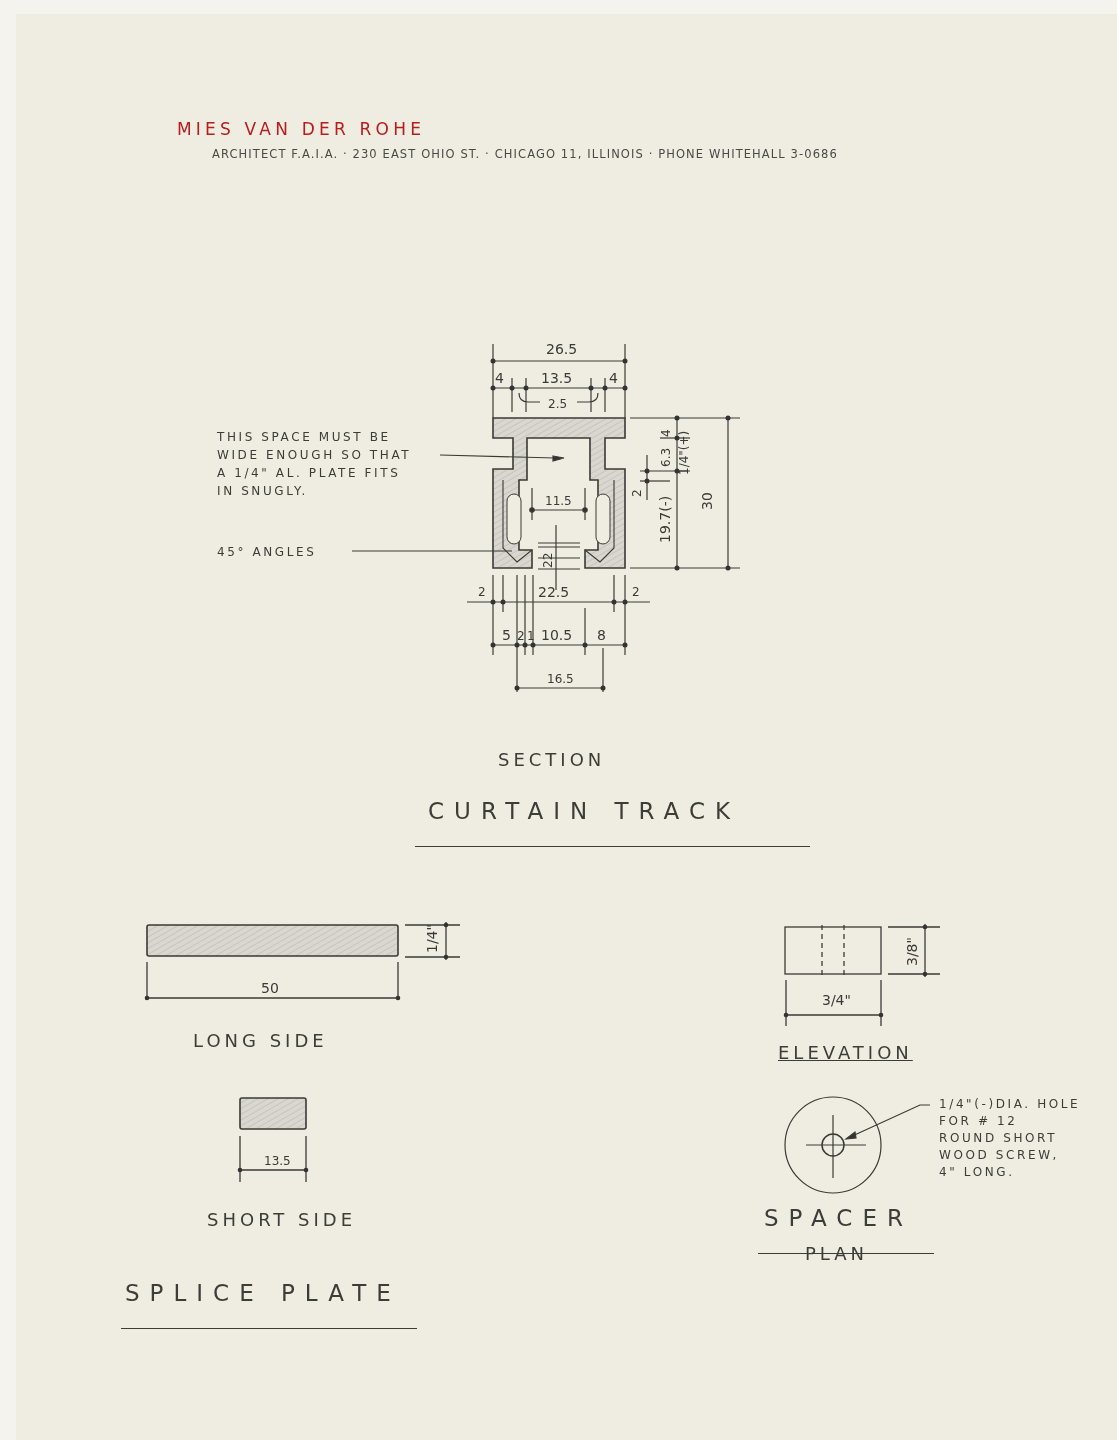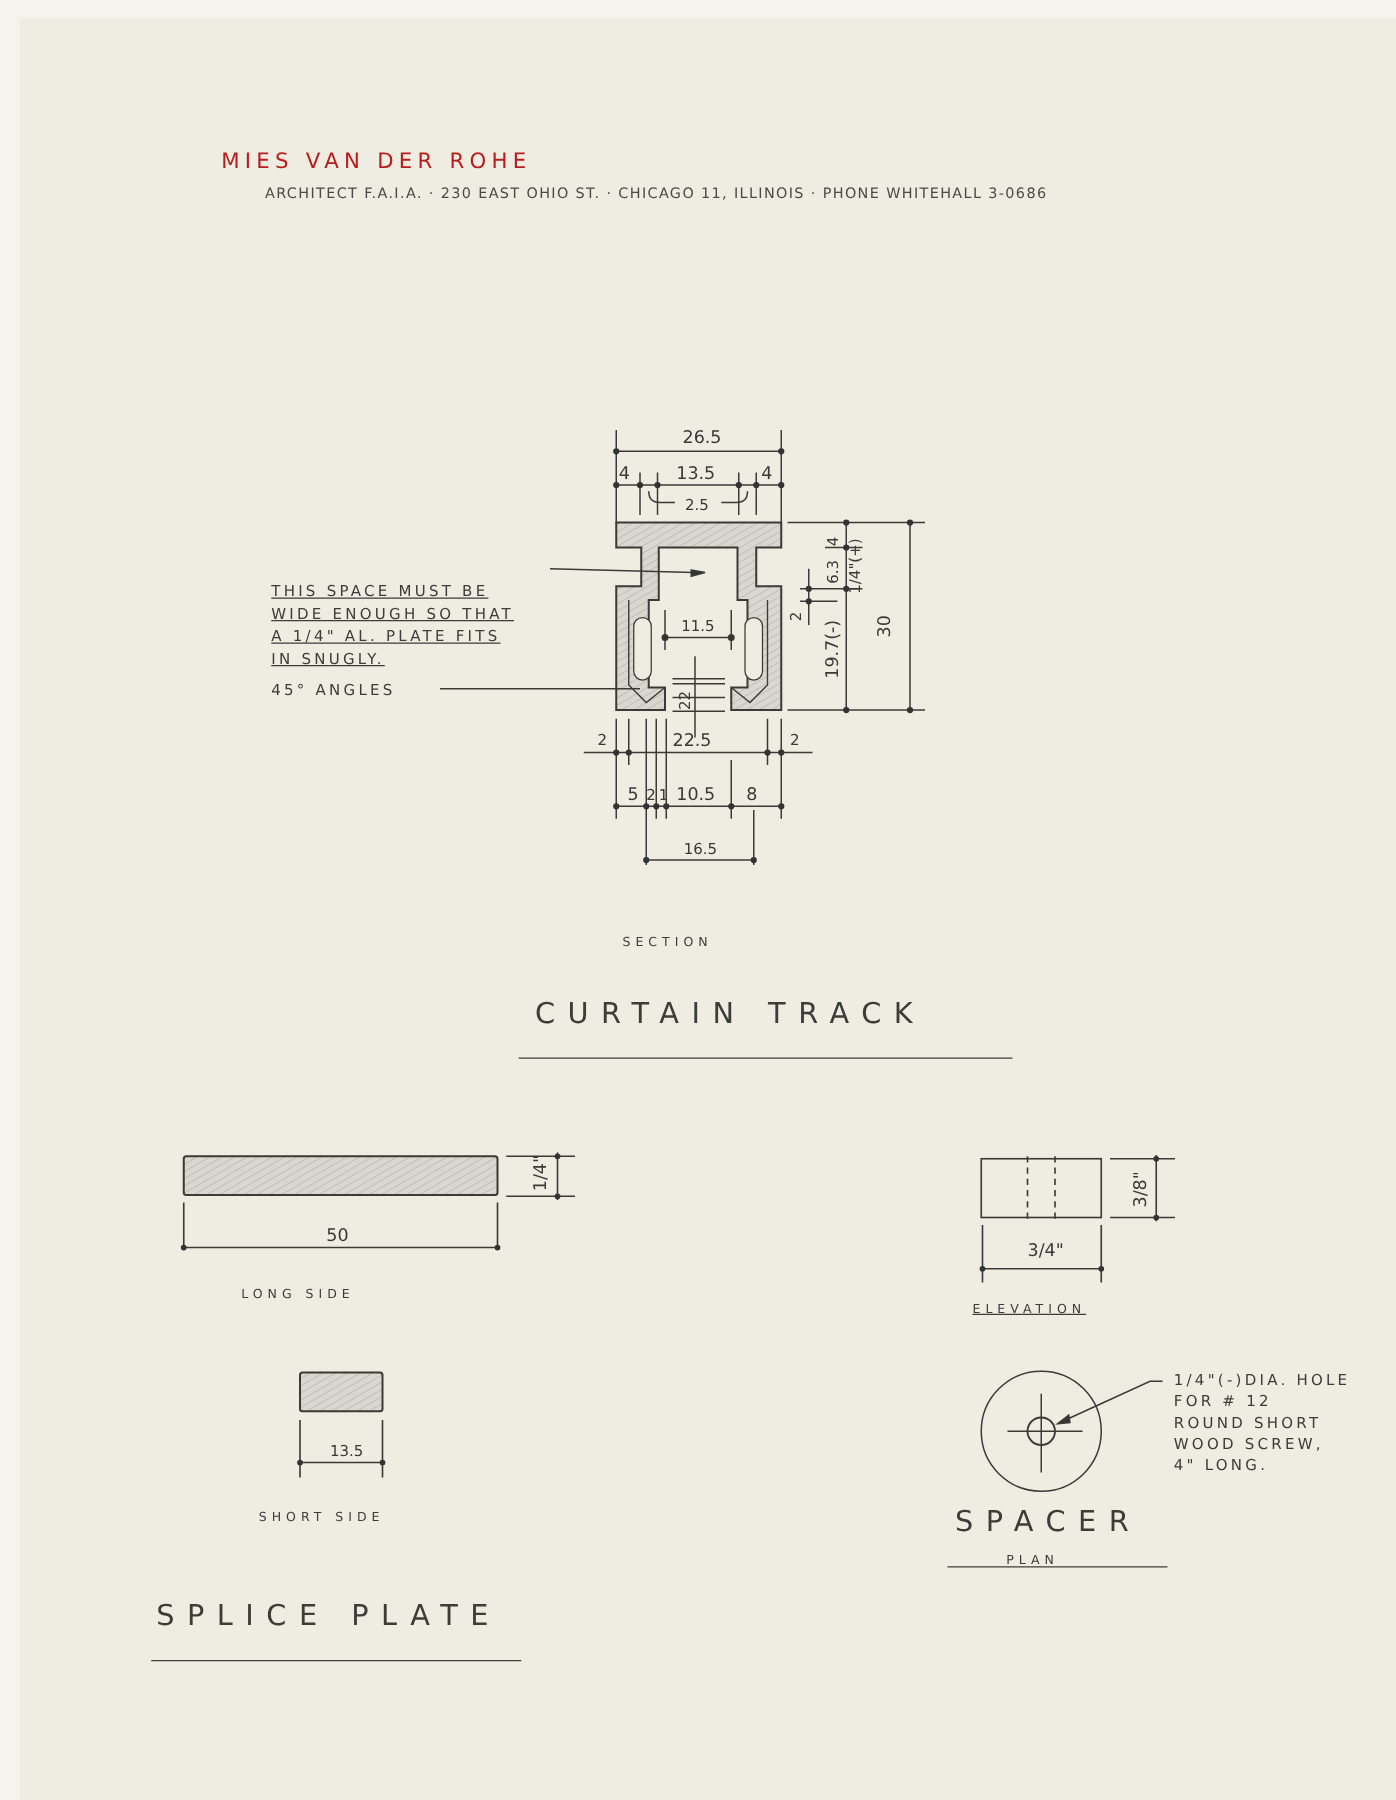--- a/index.html
+++ b/index.html
@@ -3,21 +3,21 @@
 <meta charset="utf-8">
 <style>
   html, body { margin:0; padding:0; }
   body { width:1117px; height:1440px; background:#f4f3ee; position:relative; overflow:hidden; }
   .paper { position:absolute; left:16px; top:14px; width:1101px; height:1426px; background:#efede2; }
   .t { position:absolute; font-family:"DejaVu Sans", sans-serif; color:#3a3a36; white-space:nowrap; }
   .lh1 { left:177px; top:119px; font-size:17px; letter-spacing:4.2px; color:#b91c1c; }
   .lh2 { left:177px; top:147px; font-size:11.5px; letter-spacing:1.1px; color:#4a4a46;margin-left:35px; }
   .hand { font-family:"DejaVu Sans", sans-serif; color:#3d3d38; }
   .note { font-size:12px; letter-spacing:2.6px; line-height:18px; }
-  .lbl { font-size:10px; letter-spacing:4px; }
+  .lbl { font-size:18px; letter-spacing:4px; }
   .ttl { font-size:23px; letter-spacing:10px; }
   .ul { border-bottom:1.6px solid #3d3d38; padding-bottom:22px; }
   svg { position:absolute; left:0; top:0; }
   .dim { font-family:"DejaVu Sans", sans-serif; font-size:14px; fill:#3a3a36; }
   .dims { font-family:"DejaVu Sans", sans-serif; font-size:12px; fill:#3a3a36; }
 </style>
 </head>
 <body>
 
 <div class="paper"></div>
@@ -220,21 +220,21 @@
   <g stroke="#3a3a36" stroke-width="1.2" fill="none">
     <circle cx="833" cy="1145" r="48"></circle>
     <circle cx="833" cy="1145" r="11" stroke-width="1.5"></circle>
     <line x1="833" y1="1115" x2="833" y2="1178"></line>
     <line x1="806" y1="1145" x2="866" y2="1145"></line>
     <path d="M930,1105 L920,1105 L848,1138"></path>
     <path d="M846,1139 L855,1132 L856,1138 Z" fill="#333"></path>
   </g>
 </svg>
 
-<div class="t hand note" style="left:217px; top:464px;text-decoration:underline;">
+<div class="t hand note" style="left:217px; top:428px;">
   <div>THIS SPACE MUST BE</div>
   <div>WIDE ENOUGH SO THAT</div>
   <div>A 1/4" AL. PLATE FITS</div>
   <div>IN SNUGLY.</div>
 </div>
 <div class="t hand note" style="left:217px; top:543px;">45° ANGLES</div>
 
 <div class="t hand lbl" style="left:498px; top:749px;">SECTION</div>
 <div class="t hand ttl ul" style="left:415px; top:798px; width:382px; padding-left:13px;">CURTAIN TRACK</div>
 

